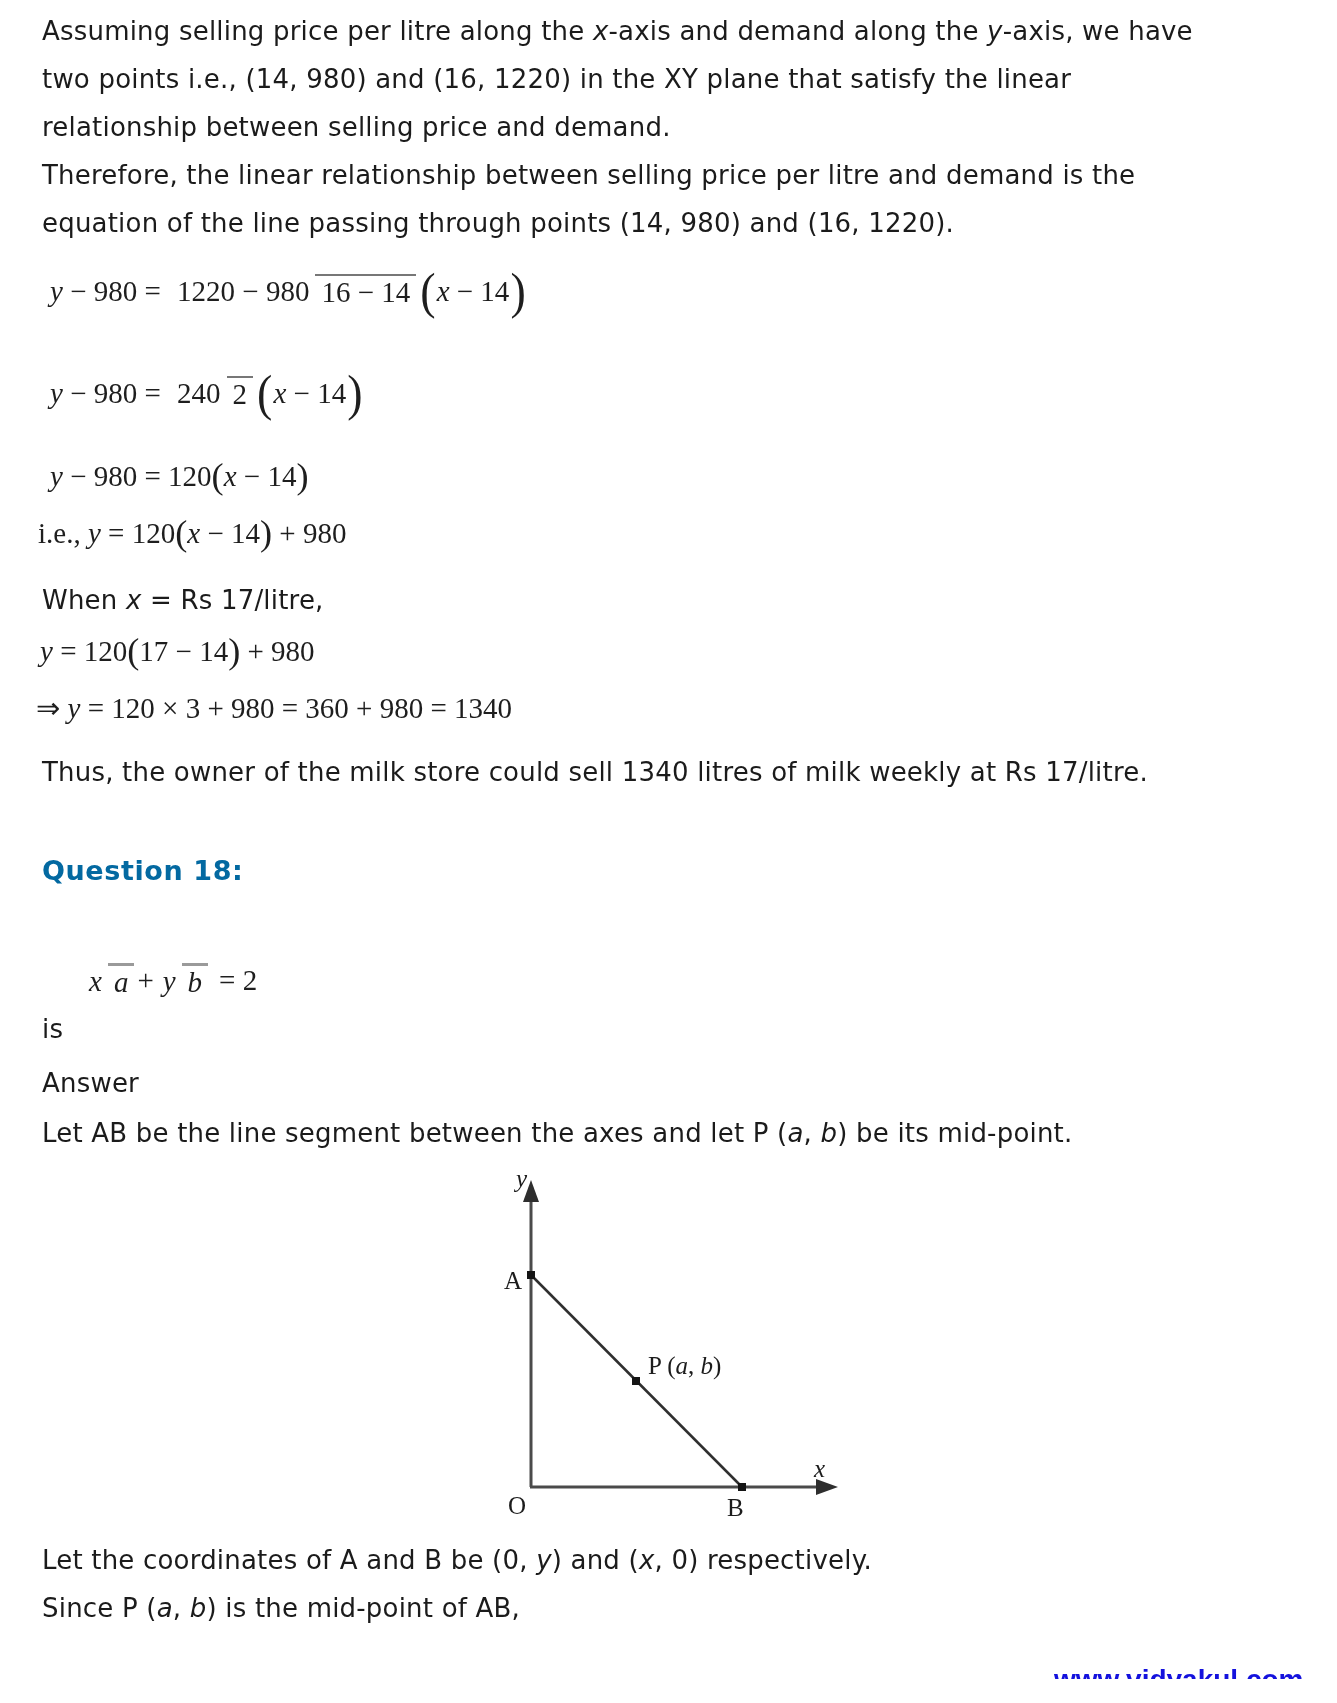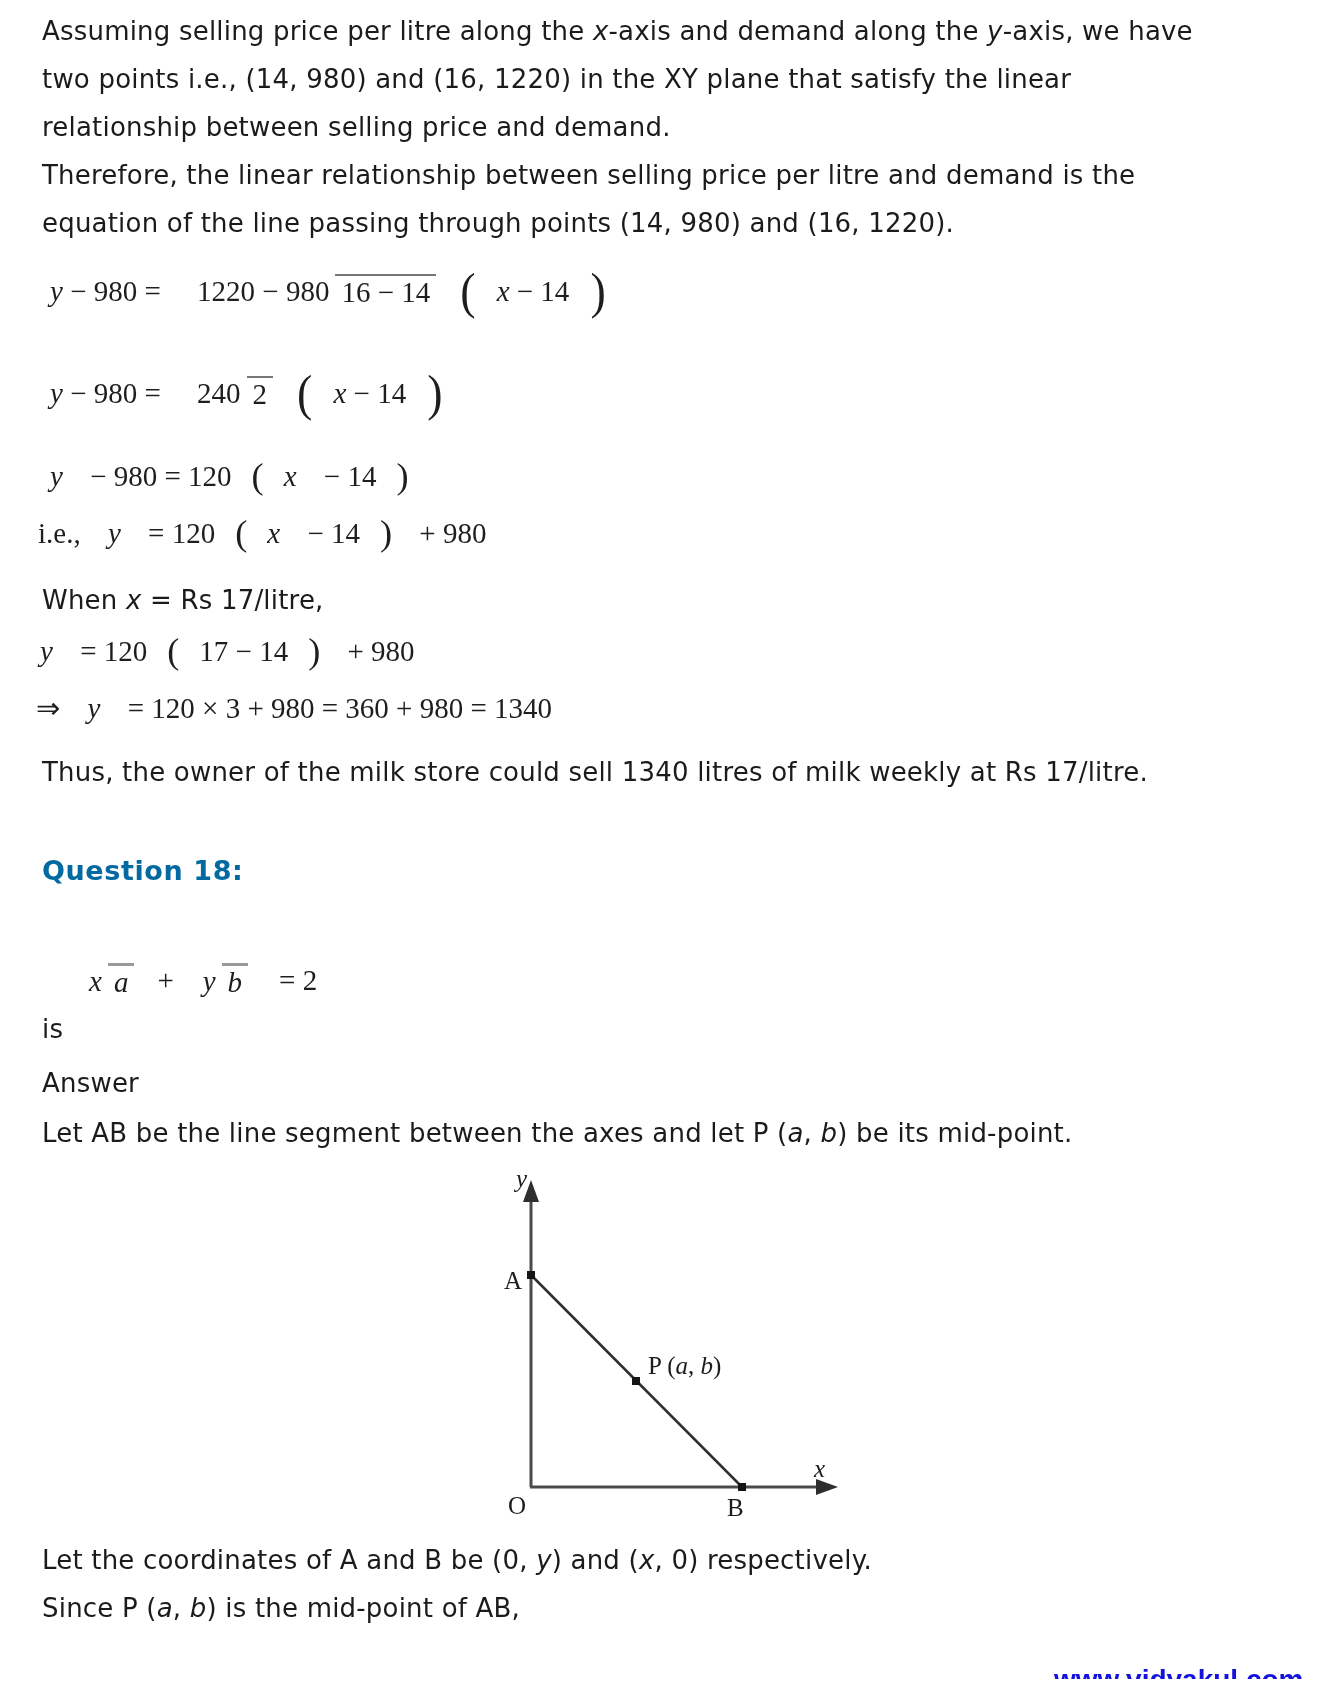--- a/index.html
+++ b/index.html
@@ -34,21 +34,20 @@
   }
   
   .eq {
     position: absolute;
     display: flex;
     align-items: center;
     font-family: "Liberation Serif", serif;
     font-size: 29px;
     color: #1e1e1e;
     white-space: pre;
-    gap: 20px;
   }
   .frac {
     display: inline-flex;
     flex-direction: row;
     align-items: center;
     margin: 0 3px;
   }
   .frac .fnum, .frac .fden { line-height: 1.12; padding: 0 6px; white-space: pre; }
   .frac .fden { border-top: 2px solid #777; }
   .frac.lightbar .fden { border-top: 3px solid #9a9a9a; }

